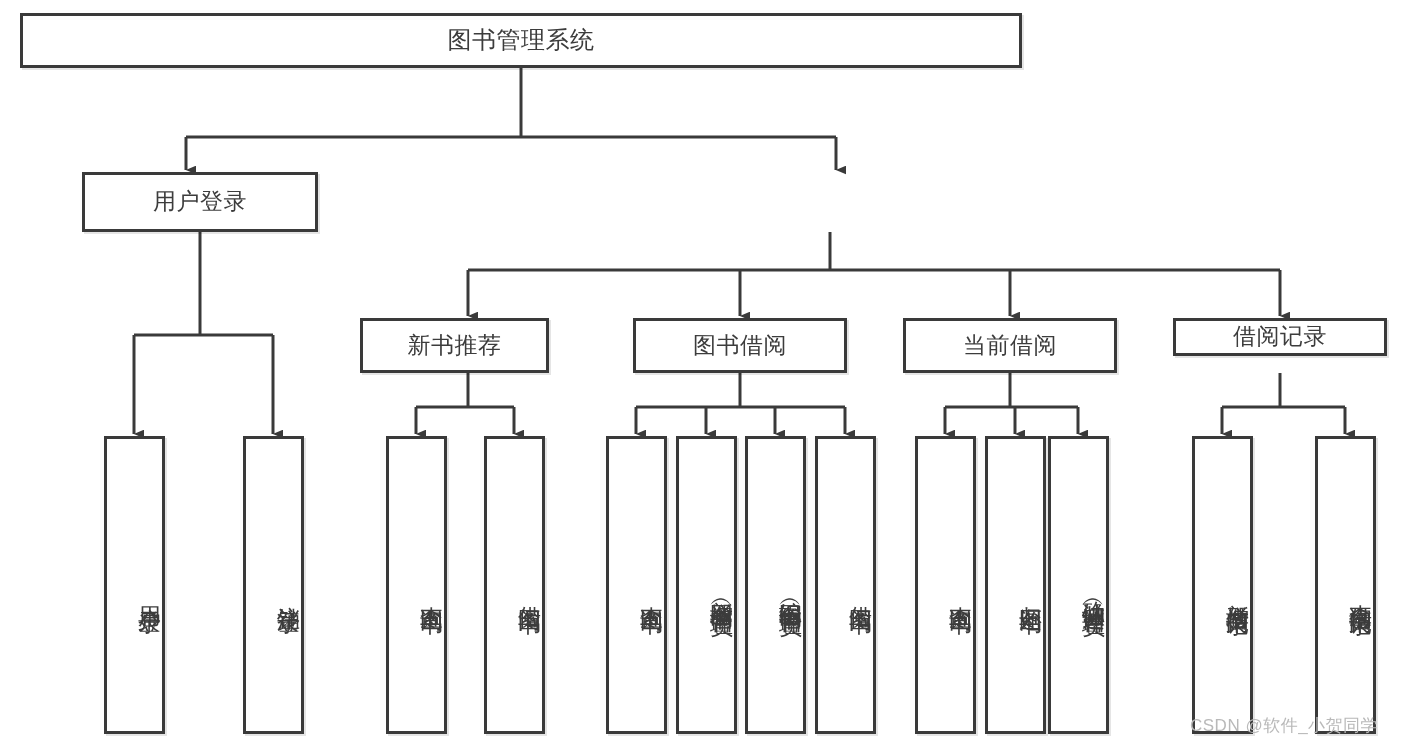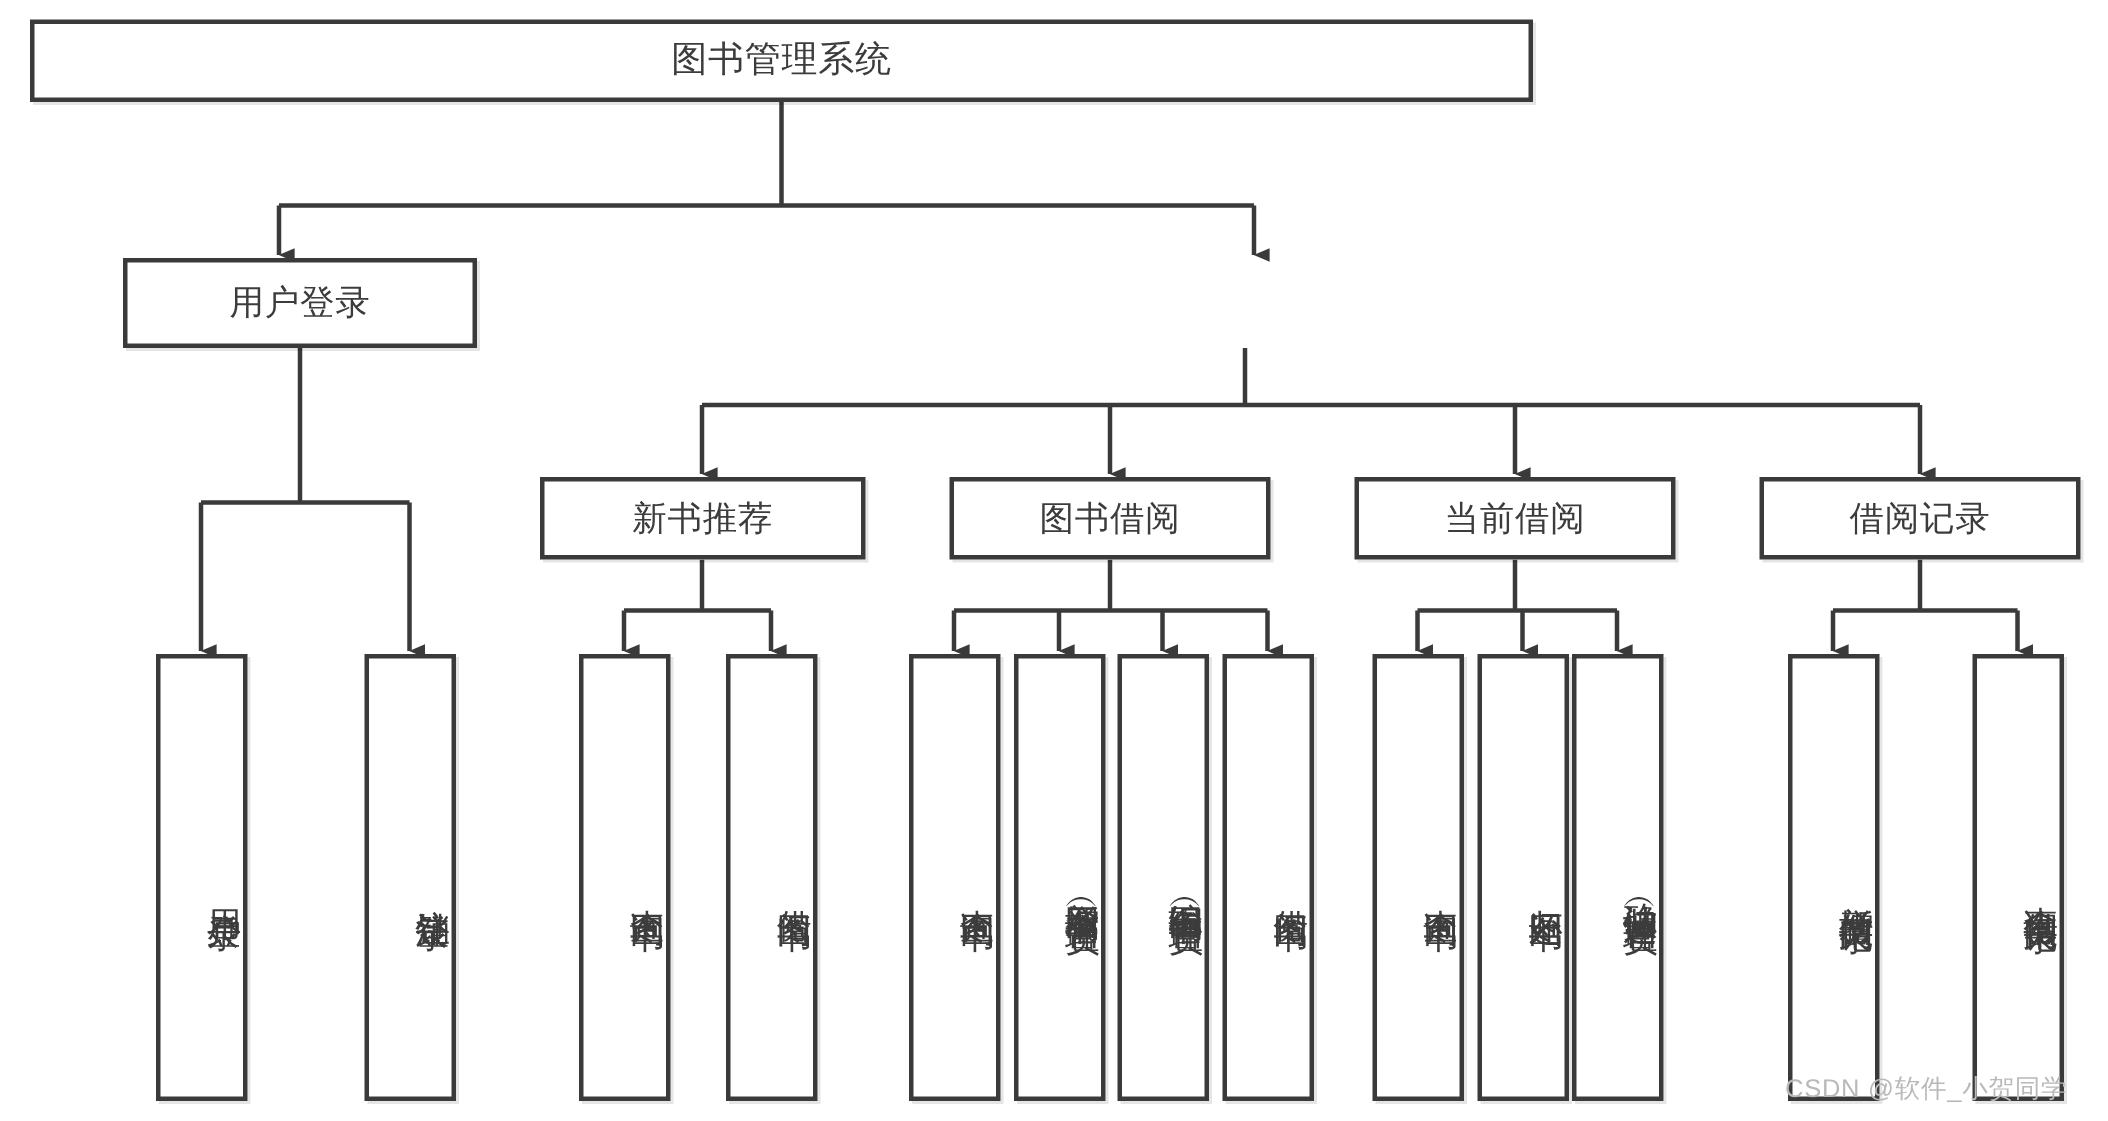--- a/index.html
+++ b/index.html
@@ -107,24 +107,24 @@
       <path d="M1222,407 L1345,407"></path>
       <path d="M1222,407 L1222,434" marker-end="url(#arrow)"></path>
       <path d="M1345,407 L1345,434" marker-end="url(#arrow)"></path>
     </g>
   </svg>
 
   <div class="node horiz root" style="left:20px;top:13px;width:1002px;height:55px;">图书管理系统</div>
 
   <div class="node horiz" style="left:82px;top:172px;width:236px;height:60px;">用户登录</div>
 
-  <div class="node horiz" style="left:360px;top:318px;width:217px;height:55px;">新书推荐</div>
+  <div class="node horiz" style="left:360px;top:318px;width:189px;height:55px;">新书推荐</div>
   <div class="node horiz" style="left:903px;top:318px;width:214px;height:55px;">当前借阅</div>
   <div class="node horiz" style="left:633px;top:318px;width:214px;height:55px;">图书借阅</div>
-  <div class="node horiz" style="left:1173px;top:318px;width:214px;height:55px;">借阅记录</div>
+  <div class="node horiz" style="left:1173px;top:318px;width:214px;height:38px;">借阅记录</div>
 
   <div class="node vert" style="left:104px;top:436px;width:61px;height:298px;">用户登录</div>
   <div class="node vert" style="left:243px;top:436px;width:61px;height:298px;">注销登录</div>
 
   <div class="node vert" style="left:386px;top:436px;width:61px;height:298px;">查询图书</div>
   <div class="node vert" style="left:484px;top:436px;width:61px;height:298px;">借阅图书</div>
 
   <div class="node vert" style="left:606px;top:436px;width:61px;height:298px;">查询图书</div>
   <div class="node vert" style="left:676px;top:436px;width:61px;height:298px;">新增图书（管理员）</div>
   <div class="node vert" style="left:745px;top:436px;width:61px;height:298px;">编辑图书（管理员）</div>

